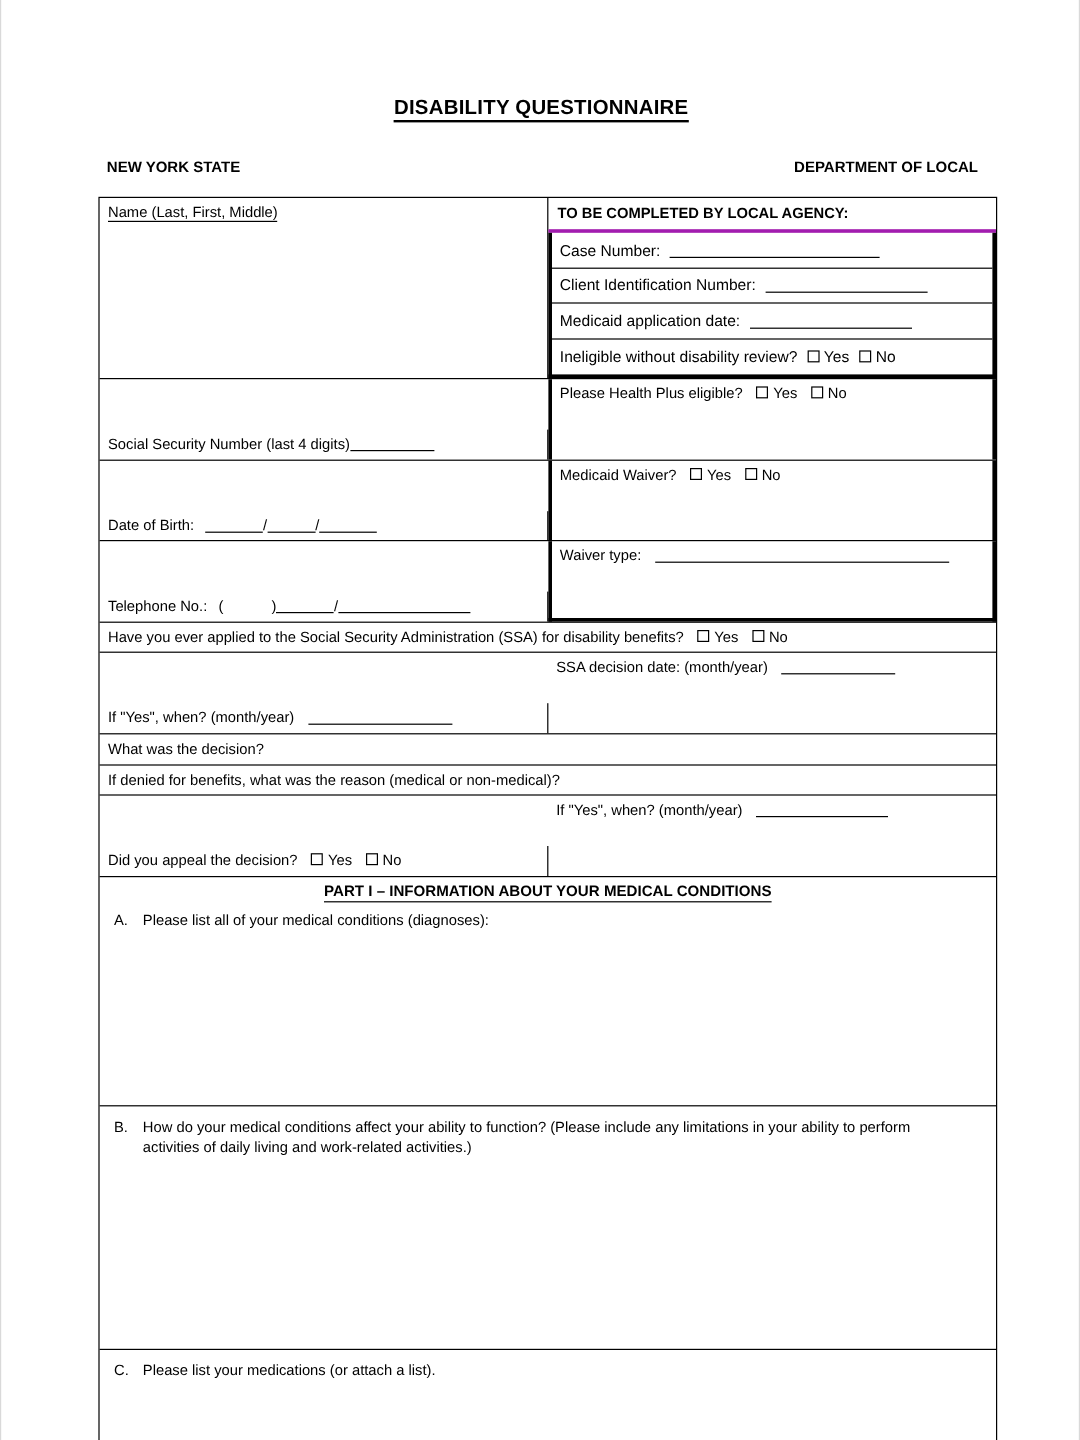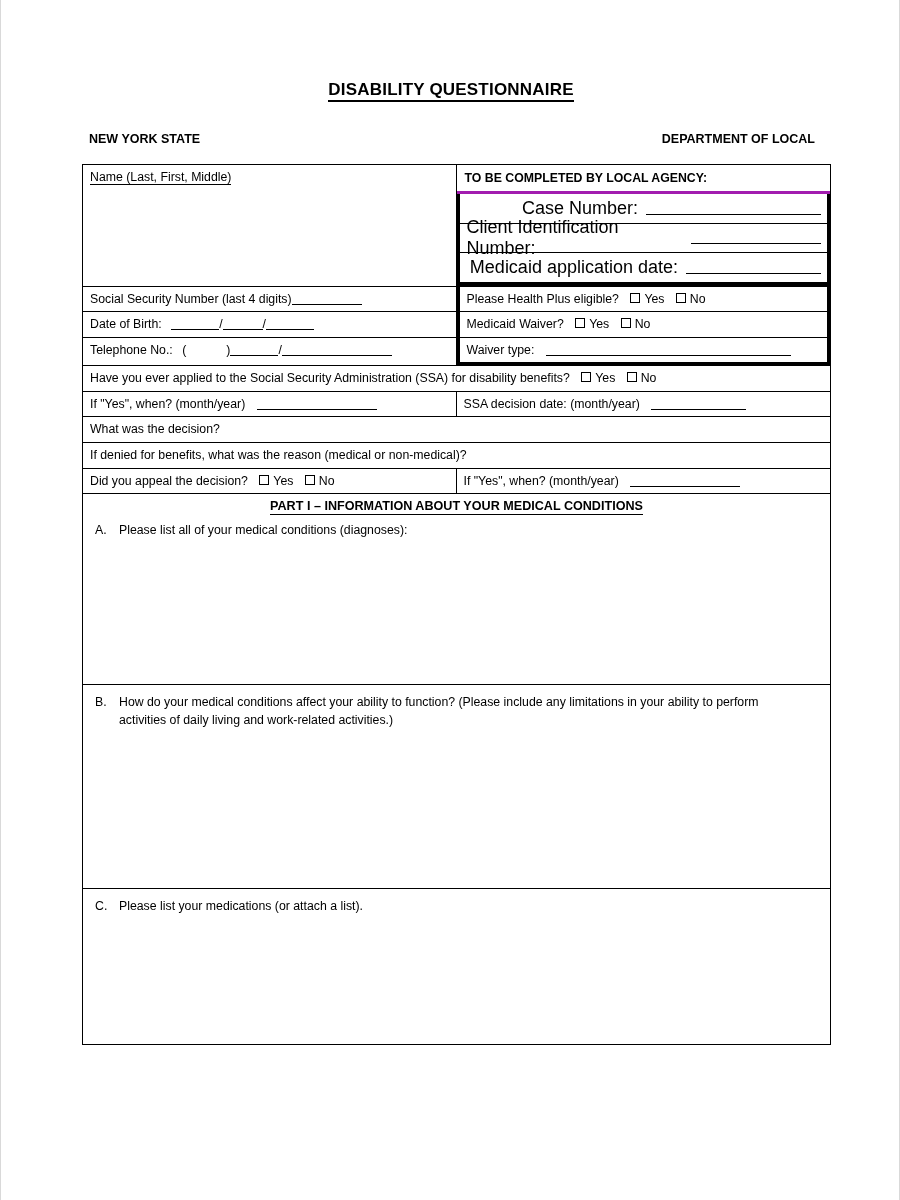--- a/index.html
+++ b/index.html
@@ -72,21 +72,21 @@
   }
   .row:last-child { border-bottom: none; }
 
   .cell {
     box-sizing: border-box;
     padding: 4px 6px 4px 7px;
     font-size: 12.3px;
     line-height: 1.35;
     position: relative;
   }
-  .cell.left   { width: 374px; border-right: 1.5px solid #000; }
+  .cell.left   { width: 374px; border-right: 1.5px solid #000; margin-top: 42px; }
   .cell.right  { width: 374px; }
   .cell.full   { width: 100%; }
 
   
   .topblock { display: flex; border-bottom: 1.5px solid #000; }
   .topblock .namecell {
     width: 374px;
     box-sizing: border-box;
     border-right: 1.5px solid #000;
     padding: 5px 7px;
@@ -110,25 +110,24 @@
     border: 3px solid #000;
     border-top: none;
     border-bottom: 3px solid #000;
     box-sizing: border-box;
     flex: 1;
   }
   .agency-inner .arow {
     box-sizing: border-box;
     border-bottom: 1.5px solid #000;
     padding: 4px 6px 4px 7px;
-    font-size: 18px;
+    font-size: 13px;
     height: 29.5px;
     display: flex;
     align-items: center;
-    justify-content: flex-end;
   }
   .agency-inner .arow.last { border-bottom: none; }
 
   
   .agency-cont {
     border-left: 3px solid #000;
     border-right: 3px solid #000;
     box-sizing: border-box;
   }
   .agency-cont.bottomedge { border-bottom: 3px solid #000; }
@@ -230,20 +229,29 @@
           <div class="arow">
             <span>Client Identification Number:</span>
             <span class="ul w135" style="margin-left:8px;"></span>
           </div>
 
           <div class="arow">
             <span>Medicaid application date:</span>
             <span class="ul w135" style="margin-left:8px;"></span>
           </div>
 
+          <div class="arow last">
+            <span>Ineligible without disability review?</span>
+            <span class="opt">
+              <span class="cb"></span><span>Yes</span>
+            </span>
+            <span class="opt">
+              <span class="cb"></span><span>No</span>
+            </span>
+          </div>
 
         </div>
       </div>
     </div>
 
     <div class="row">
       <div class="cell left">
         <span>Social Security Number (last 4 digits)</span><span class="ul w70"></span>
       </div>
       <div class="cell right agency-cont">

